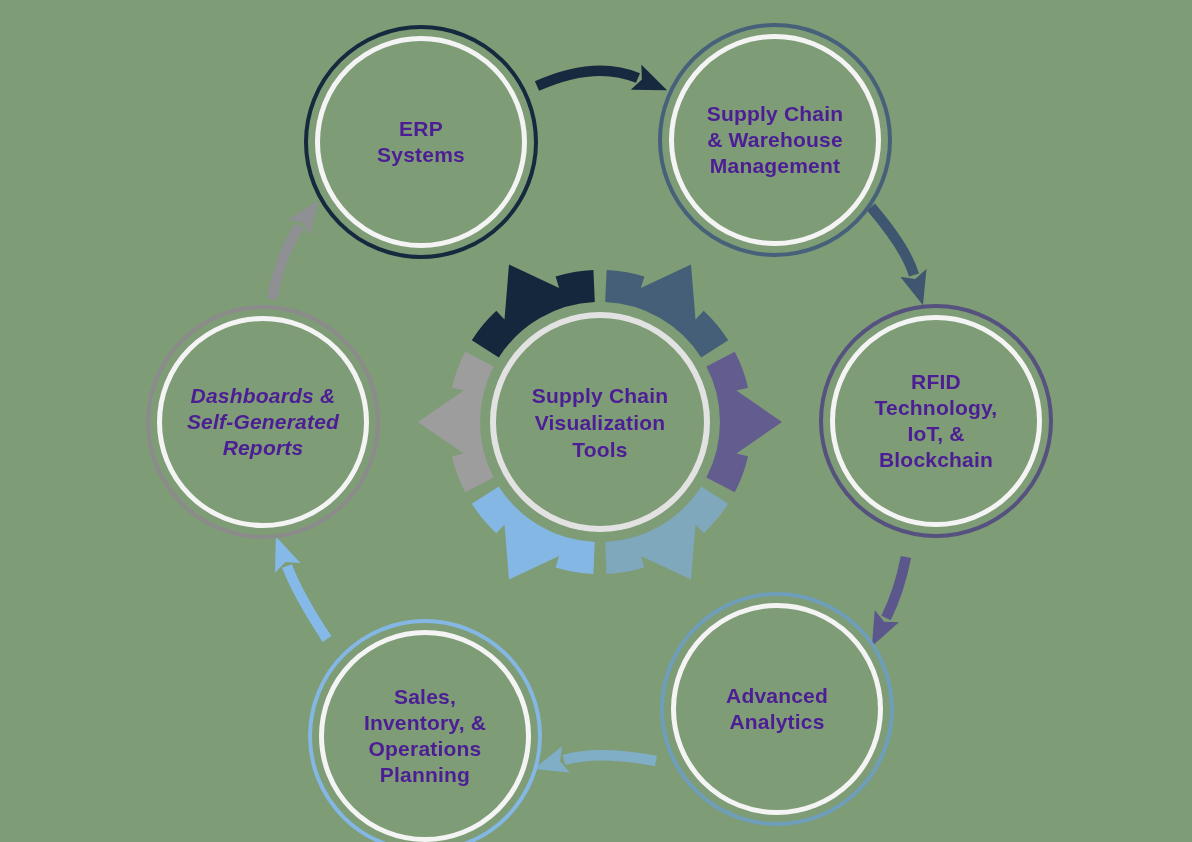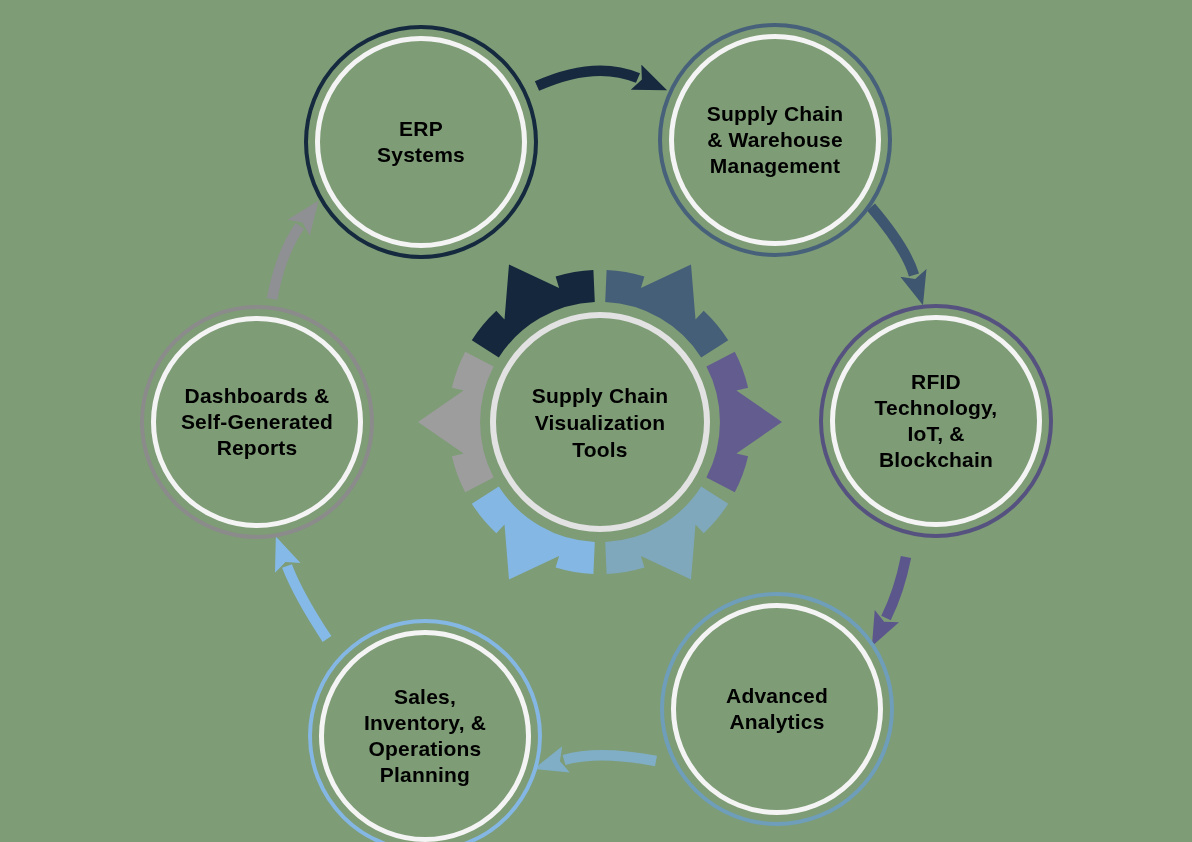--- a/index.html
+++ b/index.html
@@ -30,34 +30,34 @@
     font-size:21px;
     line-height:26px;
     letter-spacing:.2px;
   }
   
   .pos-0{left:304px;top:25px;}
   .pos-1{left:658px;top:23px;}
   .pos-2{left:819px;top:304px;}
   .pos-3{left:660px;top:592px;}
   .pos-4{left:308px;top:619px;}
-  .pos-5{left:140px;top:305px;}
+  .pos-5{left:146px;top:305px;font-style:italic;}
   .center-node{
     position:absolute;
     left:505px;top:327px;
     width:190px;height:190px;
     display:flex;align-items:center;justify-content:center;
     text-align:center;
   }
   .center-node .label{font-size:21px;line-height:27px;}
 </style>
 </head>
 <body>
 
-<div class="canvas" style="background: rgb(126, 156, 118); color: #000000;">
+<div class="canvas" style="background: rgb(126, 156, 118); color: #4c1d95;">
 
   <svg id="diagram-svg" width="1192" height="842" viewBox="0 0 1192 842">
     <defs id="svg-defs">
         <marker id="ah0" markerUnits="strokeWidth" markerWidth="3.4" markerHeight="2.8" refX="0.2" refY="1.3" orient="auto">
           <path d="M0,0 L3.2,1.3 L0,2.6 L0.6,1.3 Z" fill="#16293F"></path>
         </marker>
         <marker id="ah1" markerUnits="strokeWidth" markerWidth="3.4" markerHeight="2.8" refX="0.2" refY="1.3" orient="auto">
           <path d="M0,0 L3.2,1.3 L0,2.6 L0.6,1.3 Z" fill="#3E5670"></path>
         </marker>
         <marker id="ah2" markerUnits="strokeWidth" markerWidth="3.4" markerHeight="2.8" refX="0.2" refY="1.3" orient="auto">

